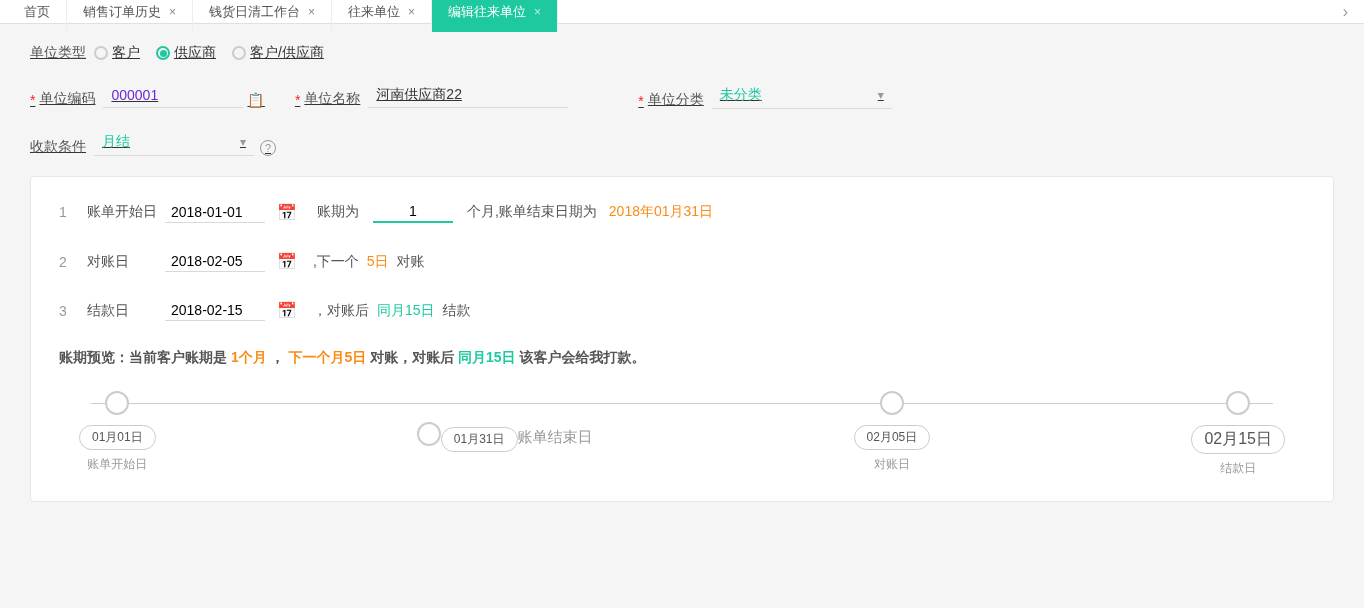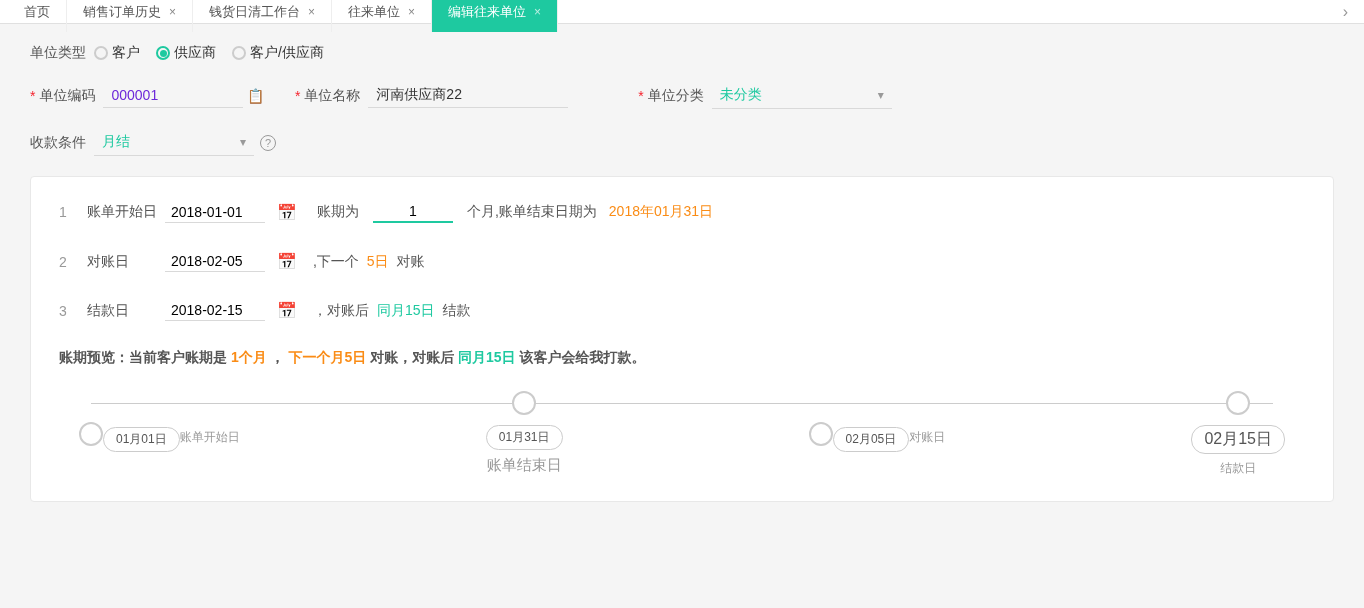--- a/index.html
+++ b/index.html
@@ -28,21 +28,21 @@
     
     .page-content {
       background: #f5f5f5; padding: 20px 30px;
     }
 
     
     .form-row {
       display: flex; align-items: center; margin-bottom: 20px; flex-wrap: wrap;
     }
     .form-field {
-      display: flex; align-items: center; margin-right: 30px;
+      display: flex; align-items: flex-end; margin-right: 30px; text-decoration: underline;
     }
     .form-label {
       color: #555; white-space: nowrap; margin-right: 8px;
     }
     .required-star { color: #f5222d; margin-right: 4px; }
 
     
     .radio-group { display: flex; align-items: center; gap: 16px; }
     .radio-item { display: flex; align-items: center; gap: 4px; cursor: pointer; }
     .radio-circle {
@@ -253,33 +253,33 @@
       <span>该客户会给我打款。</span>
     </div>
 
     <div style="position: relative; padding: 0 20px;">
       <div style="position: relative;">
 
         <div style="position: absolute; top: 12px; left: 12px; right: 12px; height: 1px; background: #ccc; z-index: 0;"></div>
 
         <div style="display: flex; justify-content: space-between; position: relative; z-index: 1;">
 
-          <div style="display: flex; flex-direction: row; align-items: center;">
+          <div style="display: flex; flex-direction: column; align-items: center;">
             <div style="width: 24px; height: 24px; border-radius: 50%; border: 2px solid #ccc; background: #fff;"></div>
             <div style="margin-top: 10px; background: #fff; border: 1px solid #ccc; border-radius: 14px; padding: 3px 12px; font-size: 12px; color: #555; white-space: nowrap;">01月01日</div>
             <div style="margin-top: 6px; font-size: 12px; color: #999;">账单开始日</div>
           </div>
 
-          <div style="display: flex; flex-direction: column; align-items: center;">
+          <div style="display: flex; align-items: center;">
             <div style="width: 24px; height: 24px; border-radius: 50%; border: 2px solid #ccc; background: #fff;"></div>
             <div style="margin-top: 10px; background: #fff; border: 1px solid #ccc; border-radius: 14px; padding: 3px 12px; font-size: 12px; color: #555; white-space: nowrap;">01月31日</div>
             <div style="margin-top: 6px; font-size: 15px; color: #999;">账单结束日</div>
           </div>
 
-          <div style="display: flex; flex-direction: row; align-items: center;">
+          <div style="display: flex; flex-direction: column; align-items: center;">
             <div style="width: 24px; height: 24px; border-radius: 50%; border: 2px solid #ccc; background: #fff;"></div>
             <div style="margin-top: 10px; background: #fff; border: 1px solid #ccc; border-radius: 14px; padding: 3px 12px; font-size: 12px; color: #555; white-space: nowrap;">02月05日</div>
             <div style="margin-top: 6px; font-size: 12px; color: #999;">对账日</div>
           </div>
 
           <div style="display: flex; flex-direction: column; align-items: center;">
             <div style="width: 24px; height: 24px; border-radius: 50%; border: 2px solid #ccc; background: #fff;"></div>
             <div style="margin-top: 10px; background: #fff; border: 1px solid #ccc; border-radius: 14px; padding: 3px 12px; font-size: 16px; color: #555; white-space: nowrap;">02月15日</div>
             <div style="margin-top: 6px; font-size: 12px; color: #999;">结款日</div>
           </div>

